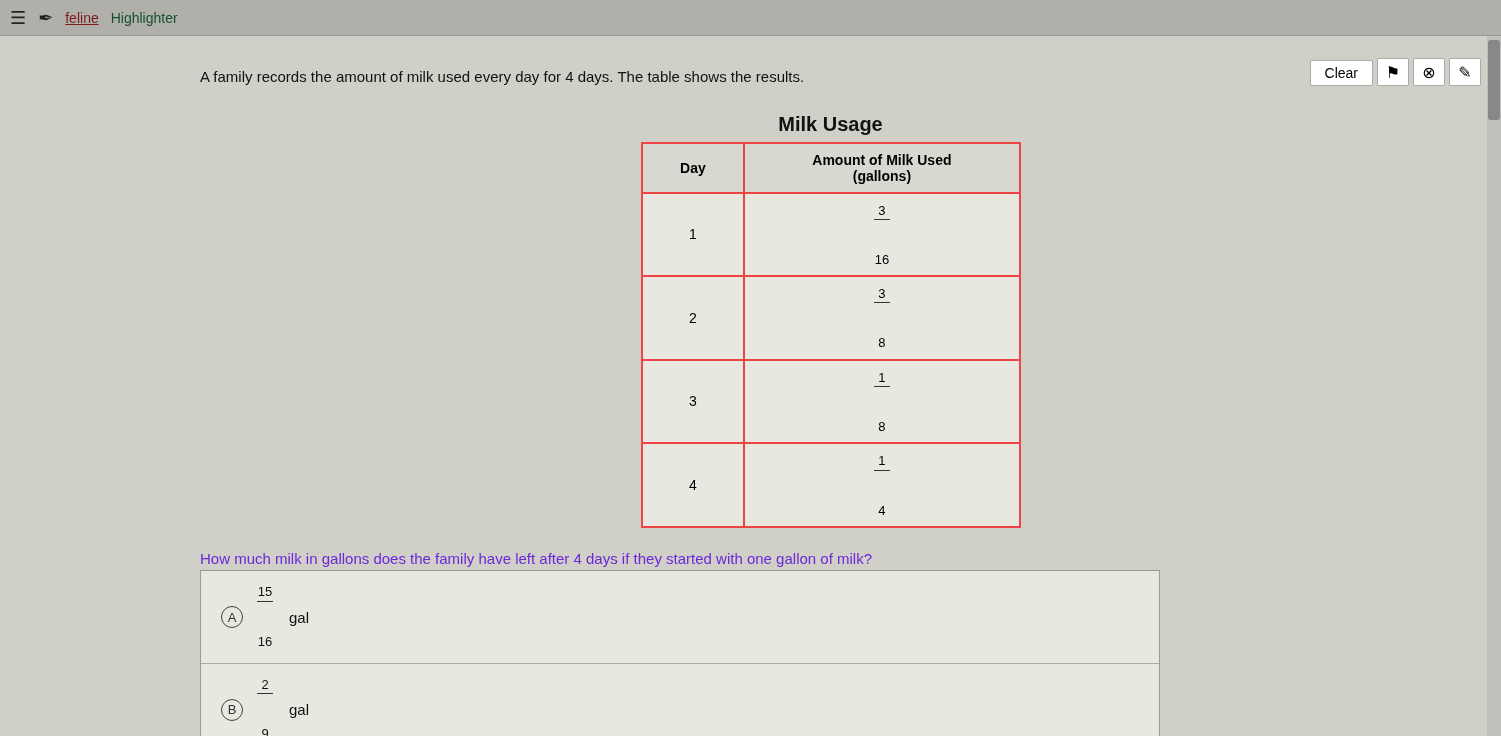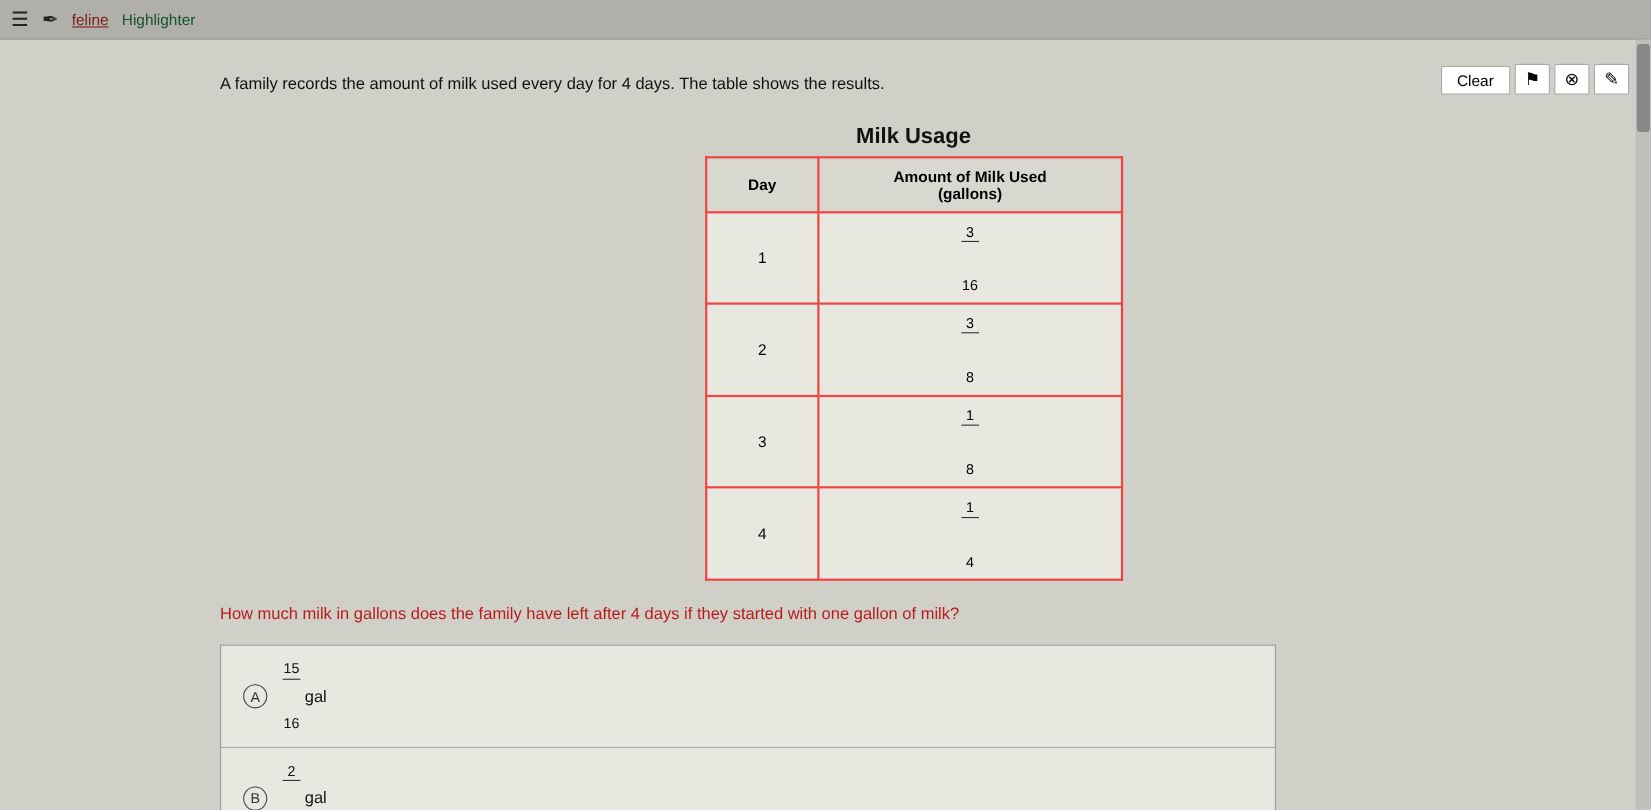--- a/index.html
+++ b/index.html
@@ -143,22 +143,21 @@
     .fraction .denominator {
       padding-top: 1px;
       min-width: 16px;
       text-align: center;
       margin-top: 32px;
     }
 
     
     .how-much-text {
       font-size: 15px;
-      color: #b91c1c;
-      margin-bottom: 16px;
+      color: #6d28d9;
       line-height: 1.5;
       max-width: 900px;
     }
 
     
     .answers-box {
       border: 1px solid #999;
       background: #e8e8e0;
       max-width: 960px;
       margin-left: 0;
@@ -188,21 +187,21 @@
       font-size: 13px;
       color: #333;
       flex-shrink: 0;
     }
 
     .answer-text {
       font-size: 15px;
       color: #111;
       display: flex;
       align-items: center;
-      gap: 4px;
+      gap: 16px;
     }
 
     
     .right-scrollbar {
       position: absolute;
       right: 0;
       top: 36px;
       width: 14px;
       height: 700px;
       background: #c0bfba;

